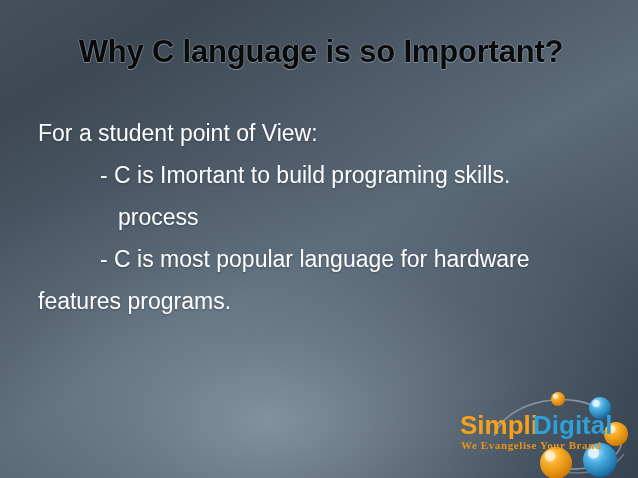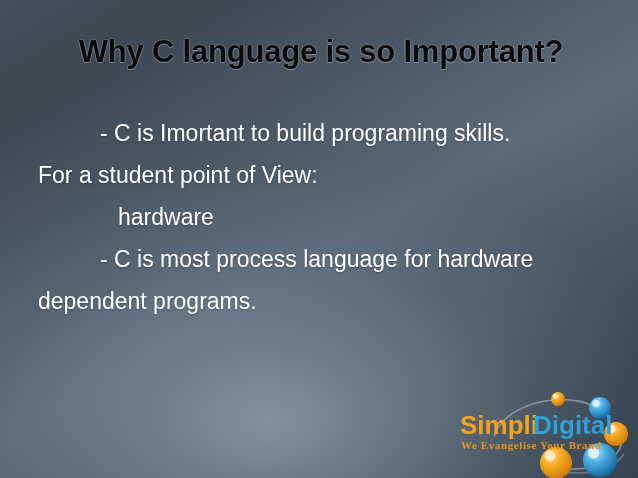--- a/index.html
+++ b/index.html
@@ -78,31 +78,31 @@
 </style>
 </head>
 <body>
 
 <div class="slide">
 
   <div class="title">Why C language is so Important?</div>
 
   <div class="body-block">
 
+    <div class="line flush">For a student point of View:</div>
+
     <div class="line indent-1">- C is Imortant to build programing skills.</div>
-
-    <div class="line flush">For a student point of View:</div>
 
 
 
-    <div class="line indent-2">hardware</div>
+    <div class="line indent-2">process</div>
 
-    <div class="line indent-1">- C is most process language for hardware</div>
+    <div class="line indent-1">- C is most popular language for hardware</div>
 
-    <div class="line flush">dependent programs.</div>
+    <div class="line flush">features programs.</div>
 
   </div>
 
   <div class="logo">
     <svg width="190" height="86" viewBox="0 0 190 86" xmlns="http://www.w3.org/2000/svg">
       <defs>
         <radialGradient id="ballOrange" cx="35%" cy="28%" r="75%">
           <stop offset="0%" stop-color="#ffd98a"></stop>
           <stop offset="38%" stop-color="#f9ad27"></stop>
           <stop offset="100%" stop-color="#cf7a05"></stop>

